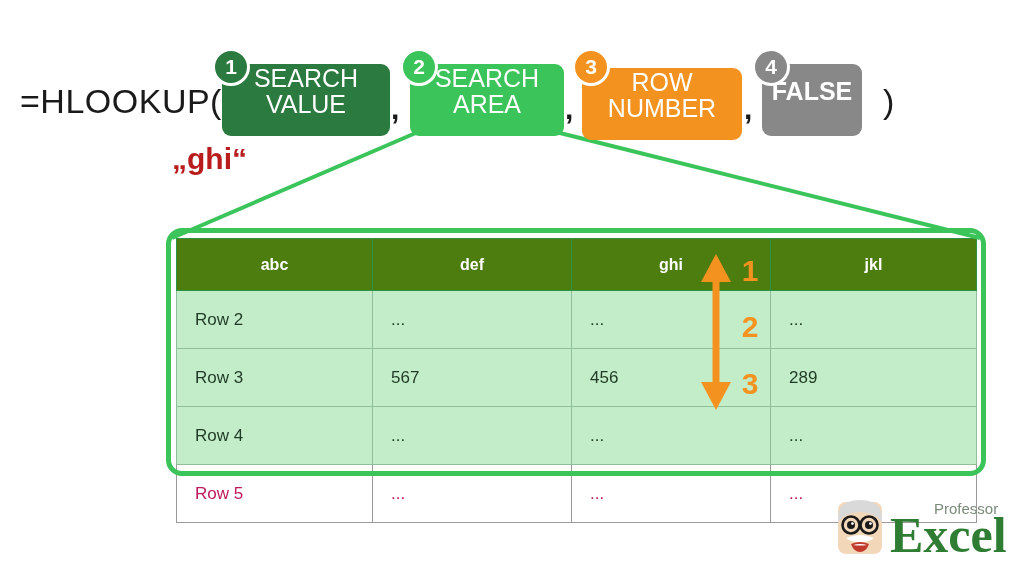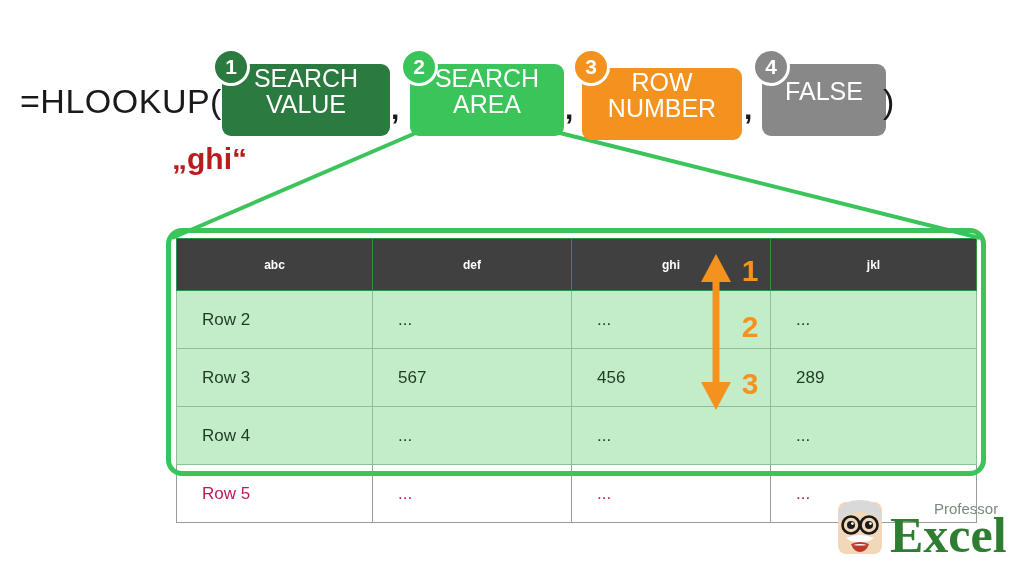--- a/index.html
+++ b/index.html
@@ -52,21 +52,21 @@
     display: flex;
     align-items: center;
     justify-content: center;
     padding: 4px 6px 22px 6px;
   }
   .arg-label { display: block; white-space: pre-line; }
 
   #arg1 { left: 222px; top: 8px; width: 168px; height: 72px; background: #2b7a3f; }
   #arg2 { left: 410px; top: 8px; width: 154px; height: 72px; background: #3ac45a; }
   #arg3 { left: 582px; top: 12px; width: 160px; height: 72px; background: #f4921f; }
-  #arg4 { left: 762px; top: 8px; width: 124px; height: 72px; background: #888888; }
+  #arg4 { left: 762px; top: 8px; width: 100px; height: 72px; background: #888888; font-weight: bold; }
 
   .badge {
     position: absolute;
     width: 38px; height: 38px;
     border-radius: 50%;
     color: #ffffff;
     font-size: 21px;
     font-weight: 700;
     display: flex; align-items: center; justify-content: center;
     border: 3px solid #ffffff;
@@ -99,37 +99,37 @@
     border-collapse: collapse;
     width: 800px;
     table-layout: fixed;
   }
   table.xl col.c1 { width: 196px; }
   table.xl col.c2 { width: 199px; }
   table.xl col.c3 { width: 199px; }
   table.xl col.c4 { width: 206px; }
 
   table.xl th {
-    background: #404040;
+    background: #4d7c0f;
     color: #ffffff;
-    font-size: 12px;
+    font-size: 16px;
     font-weight: 700;
     height: 52px;
     text-align: center;
     border: 1px solid #2b9444;
     padding: 14px 10px;
   }
   table.xl td {
     background: #c3edc8;
     color: #1f3b25;
     font-size: 17px;
     height: 58px;
     text-align: left;
     border: 1px solid #8fbf97;
-    padding: 0 25px;
+    padding: 0 18px;
   }
   table.xl tr.plain td {
     background: #ffffff;
     color: #be185d;
     border: 1px solid #9a9a9a;
   }
   th.hdr-ghi { text-align: center; padding-right: 58px; }
 
   
   #highlight {

